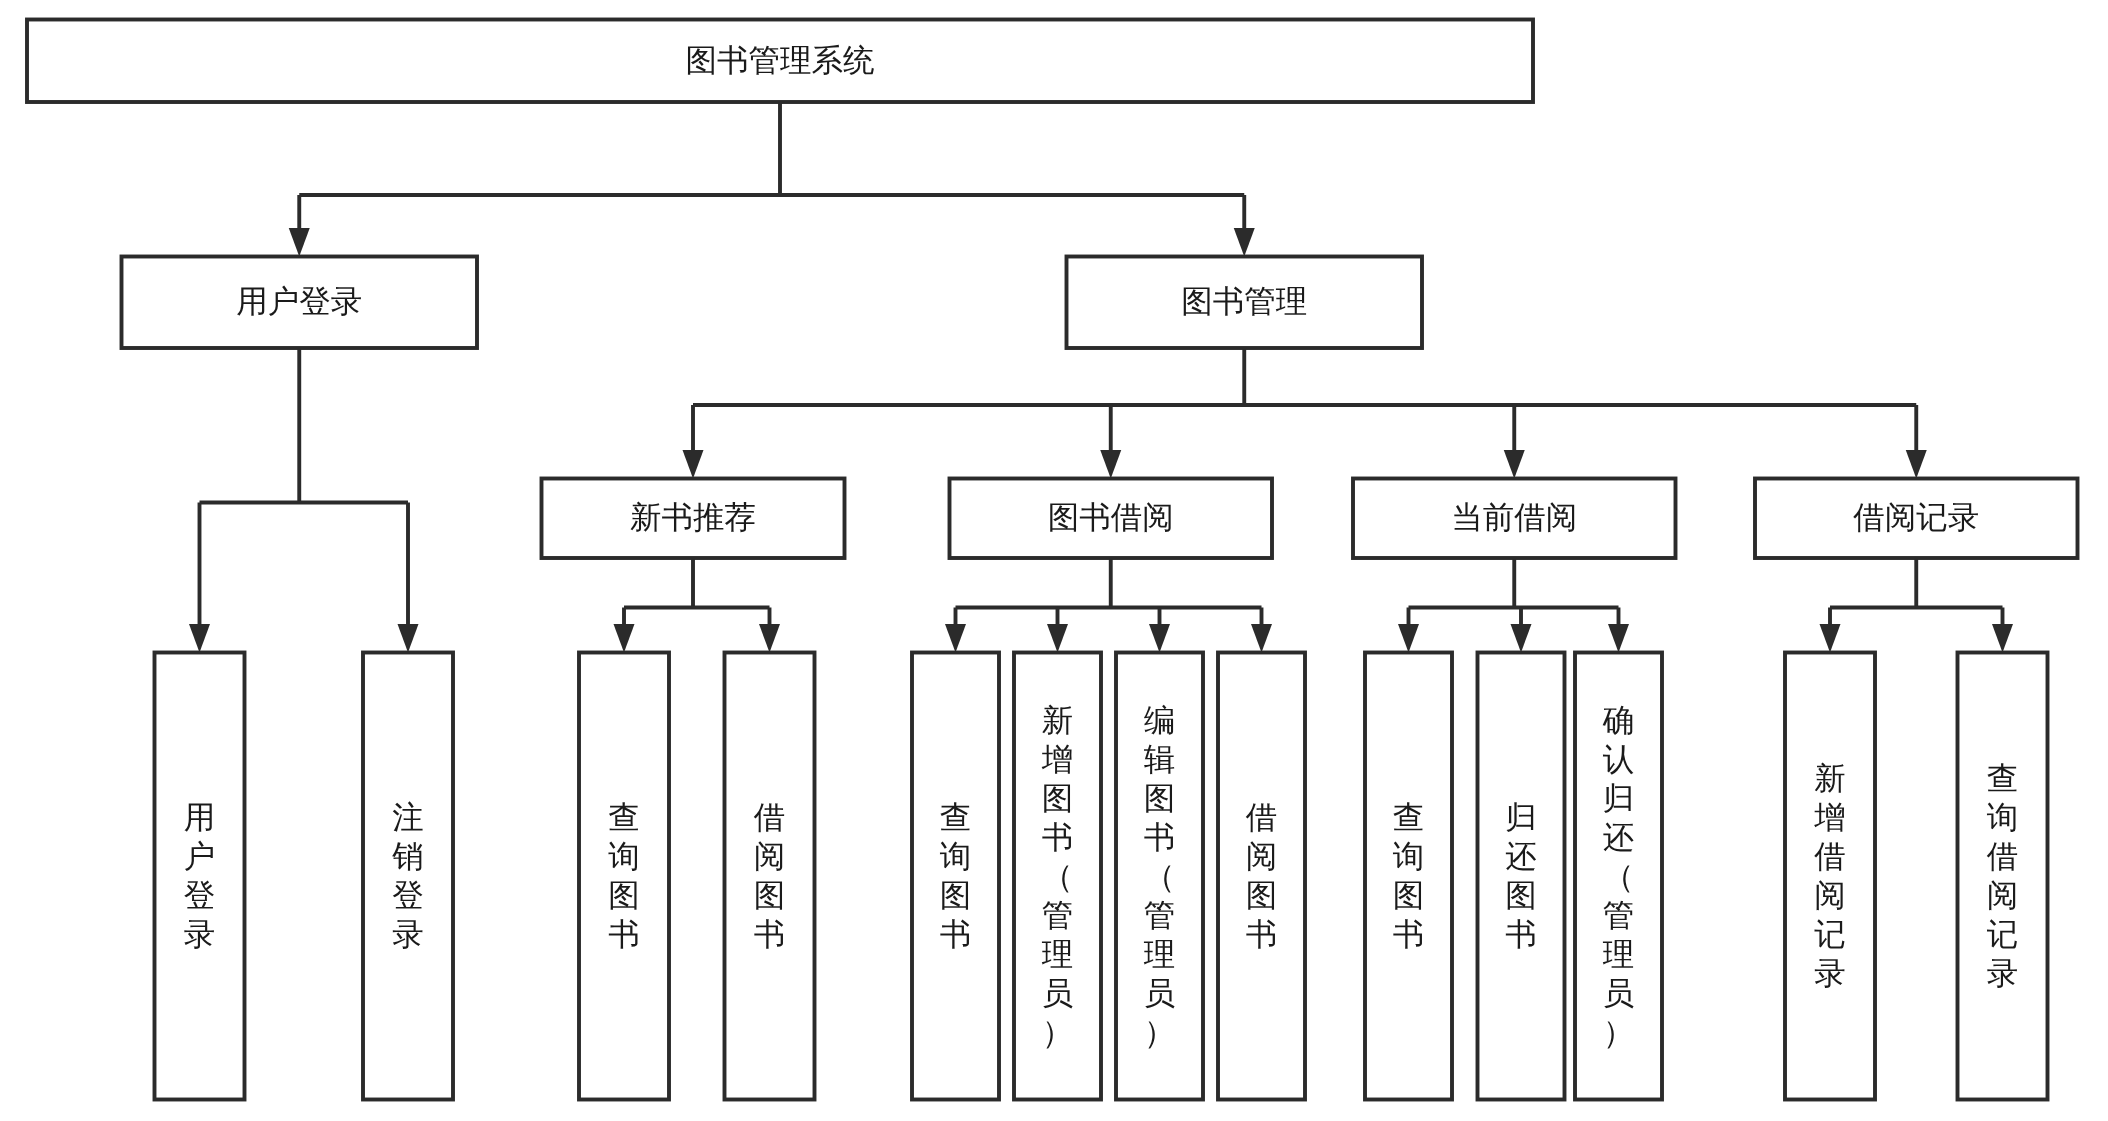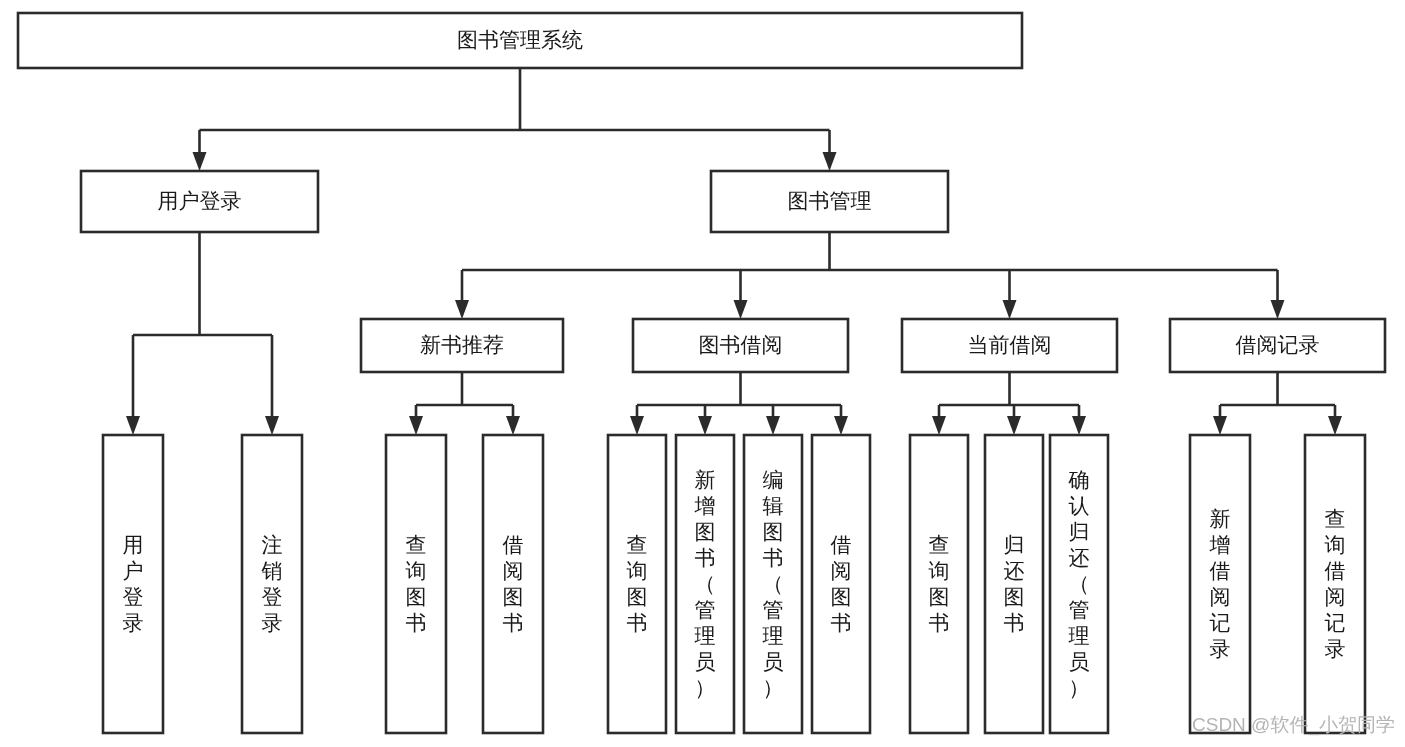--- a/index.html
+++ b/index.html
@@ -208,15 +208,14 @@
           <text x="1220" y="526" class="node-label-v"><tspan x="1220" dy="0">新</tspan><tspan x="1220" dy="26">增</tspan><tspan x="1220" dy="26">借</tspan><tspan x="1220" dy="26">阅</tspan><tspan x="1220" dy="26">记</tspan><tspan x="1220" dy="26">录</tspan></text>
         </g>
         <g>
           <rect x="1305" y="435" width="60" height="298" class="node-box"></rect>
           <text x="1335" y="526" class="node-label-v"><tspan x="1335" dy="0">查</tspan><tspan x="1335" dy="26">询</tspan><tspan x="1335" dy="26">借</tspan><tspan x="1335" dy="26">阅</tspan><tspan x="1335" dy="26">记</tspan><tspan x="1335" dy="26">录</tspan></text>
         </g>
       </g>
 
   </svg>
 
-  <div class="watermark">CSDN @软件_小贺同学</div>
 
 </div>
 
 </body></html>

